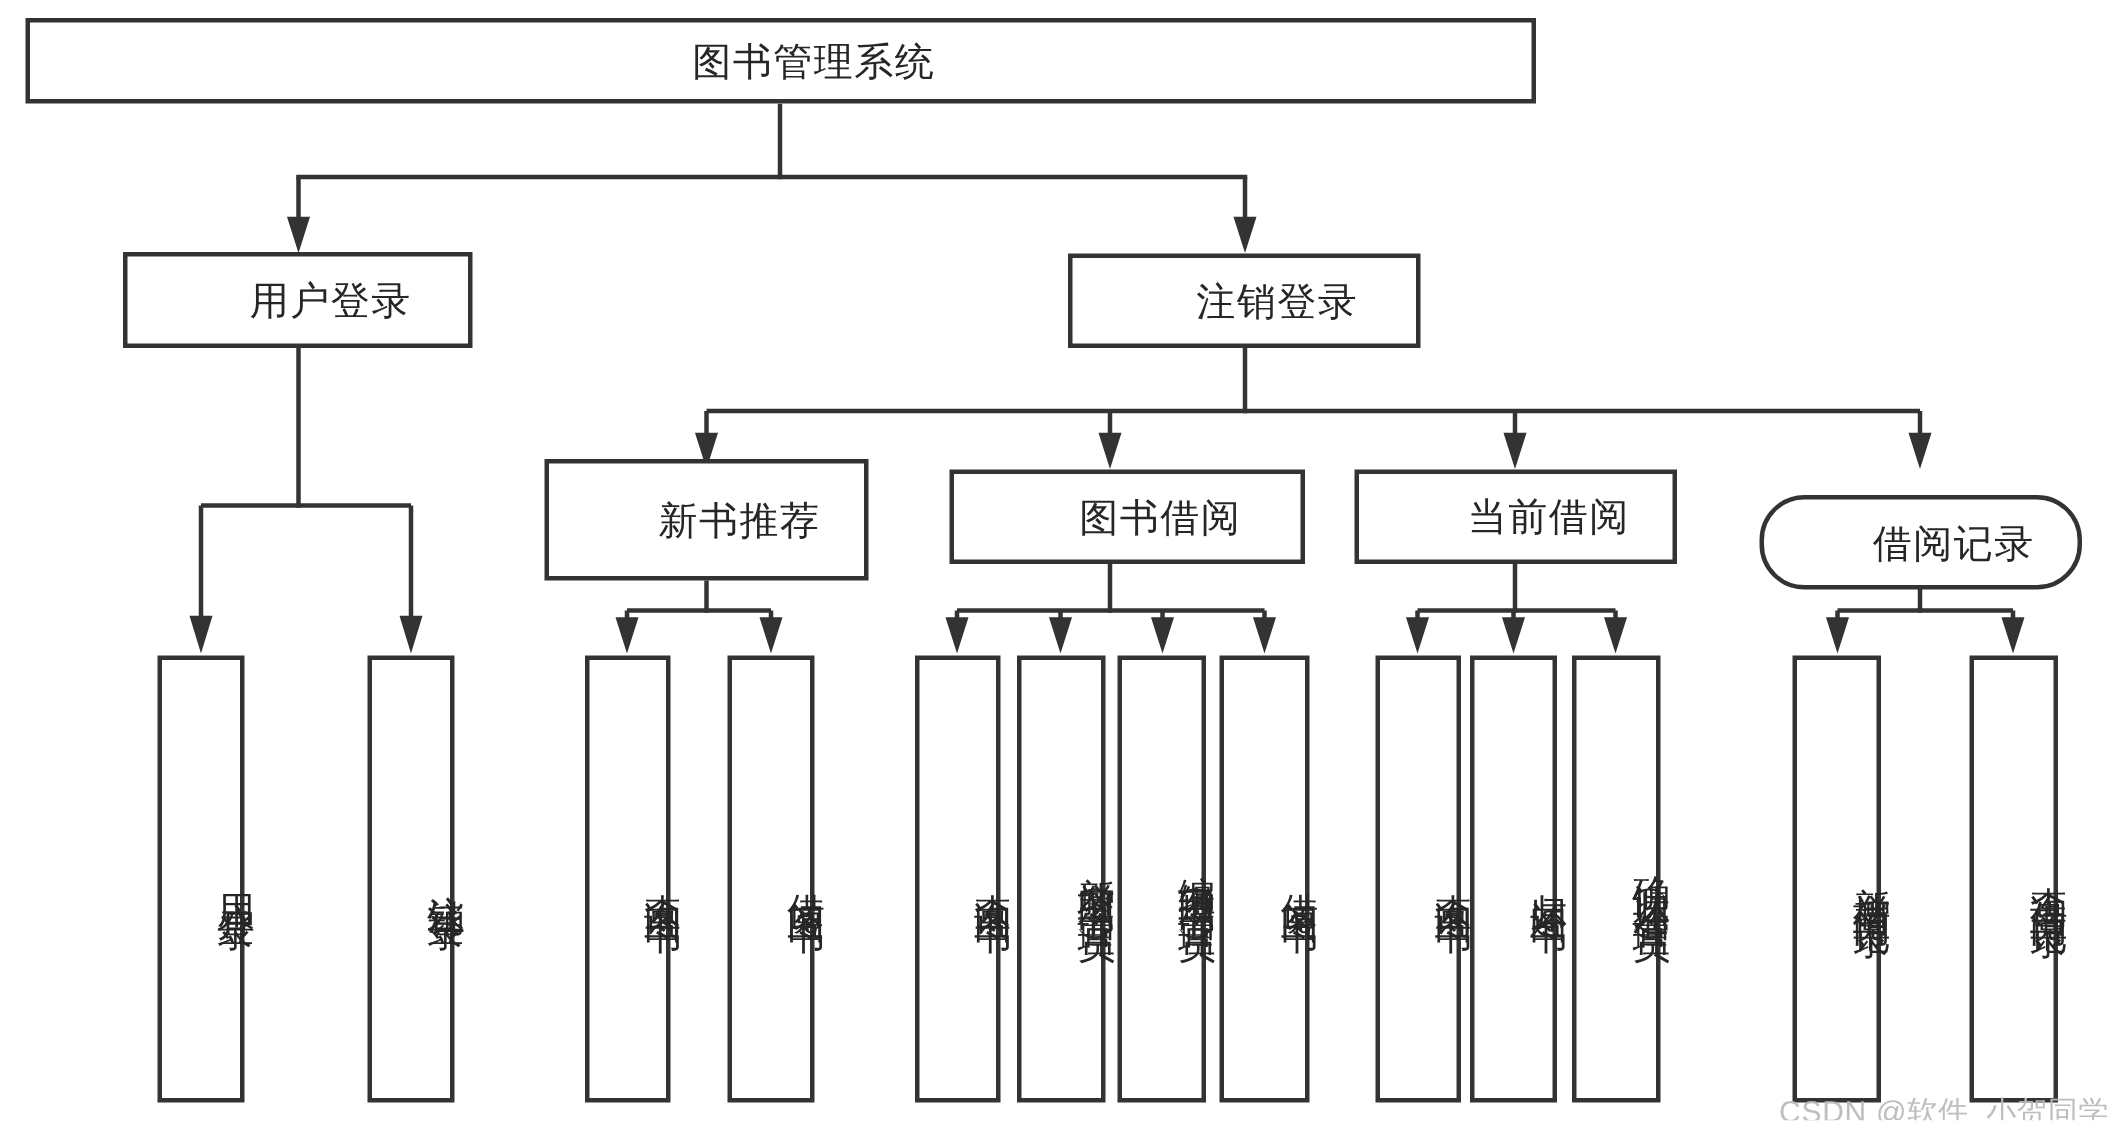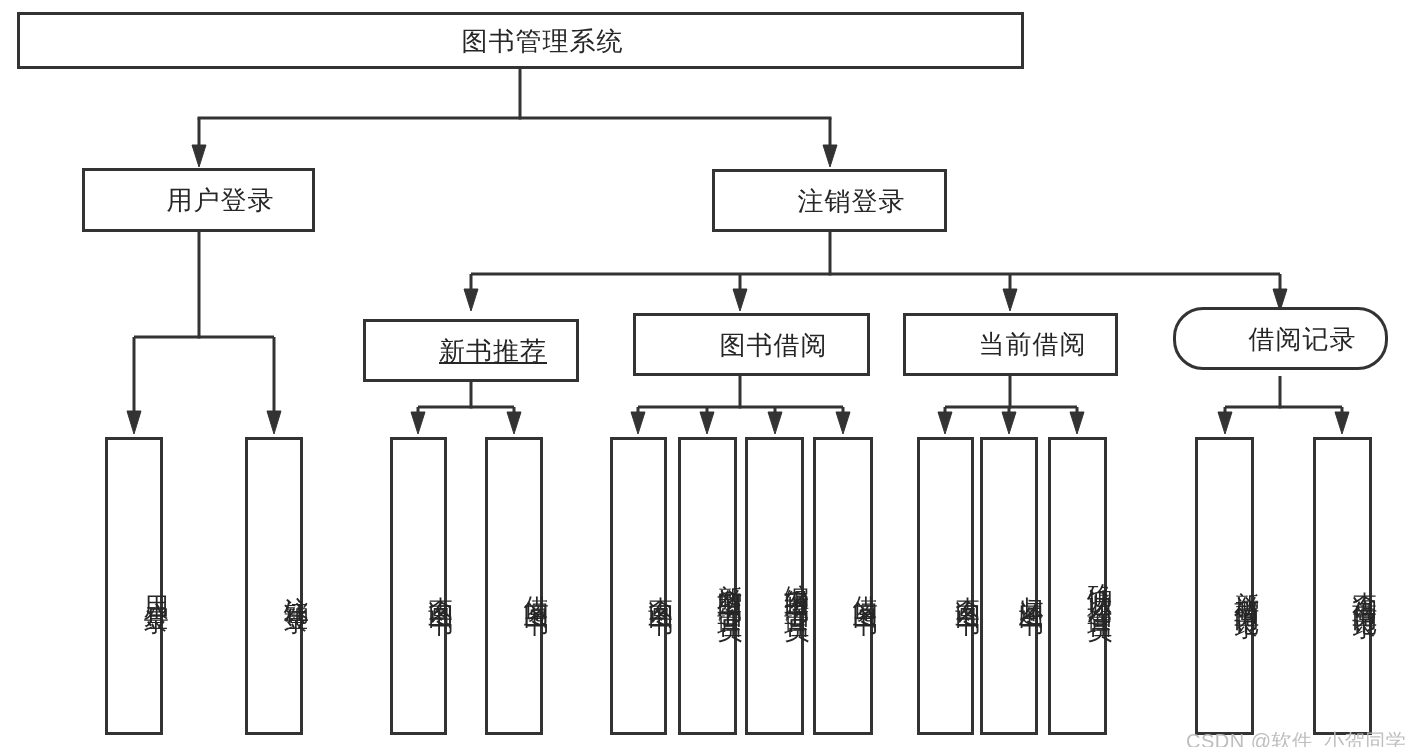--- a/index.html
+++ b/index.html
@@ -142,30 +142,30 @@
     <span>图书管理系统</span>
   </div>
 
   <div class="node h" style="left:82px; top:168px; width:233px; height:64px;">
     <span>用户登录</span>
   </div>
   <div class="node h" style="left:712px; top:169px; width:235px; height:63px;">
     <span>注销登录</span>
   </div>
 
-  <div class="node h" style="left:363px; top:319px; width:216px; height:63px;text-decoration:underline;">
+  <div class="node h" style="left:363px; top:306px; width:216px; height:81px;">
     <span>新书推荐</span>
   </div>
   <div class="node h" style="left:633px; top:313px; width:237px; height:63px;">
     <span>图书借阅</span>
   </div>
   <div class="node h" style="left:903px; top:313px; width:215px; height:63px;font-family:Liberation Serif, serif;">
     <span>当前借阅</span>
   </div>
-  <div class="node h" style="left:1173px; top:307px; width:215px; height:63px;border-radius:30px;">
+  <div class="node h" style="left:1173px; top:330px; width:215px; height:63px;border-radius:30px;">
     <span>借阅记录</span>
   </div>
 
   <div class="node v" style="left:105px; top:437px; width:58px; height:298px;">
     <span>用户登录</span>
   </div>
   <div class="node v" style="left:245px; top:437px; width:58px; height:298px;">
     <span>注销登录</span>
   </div>
 

